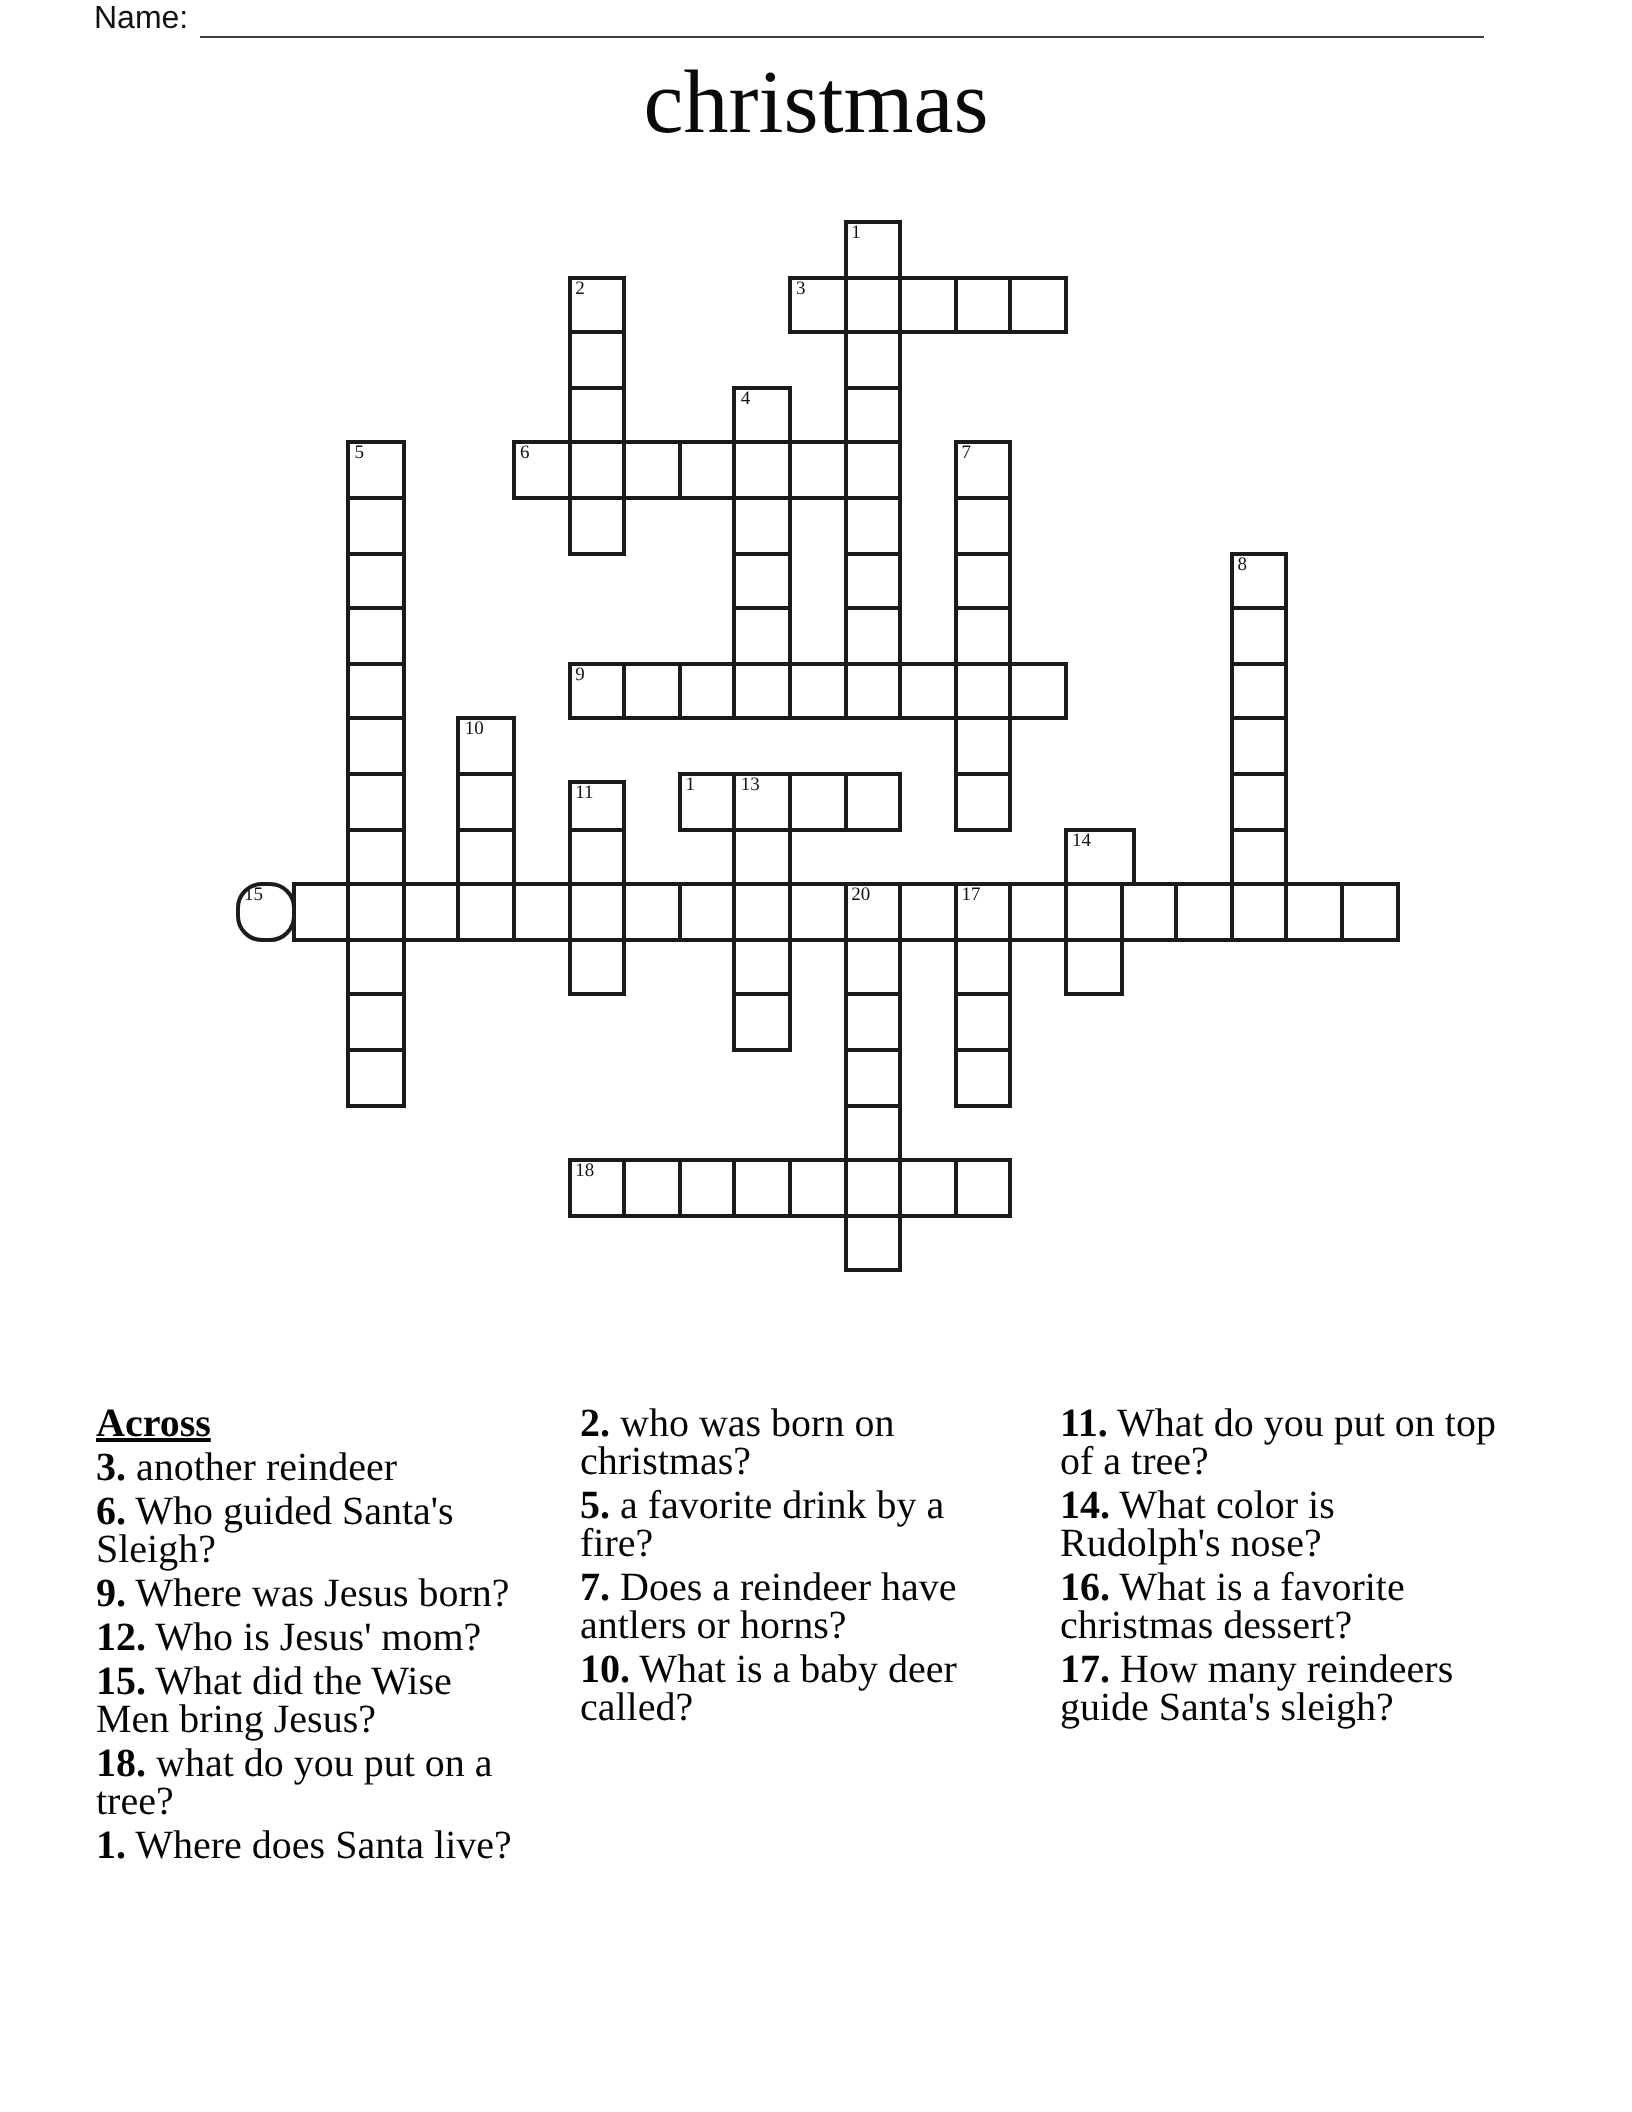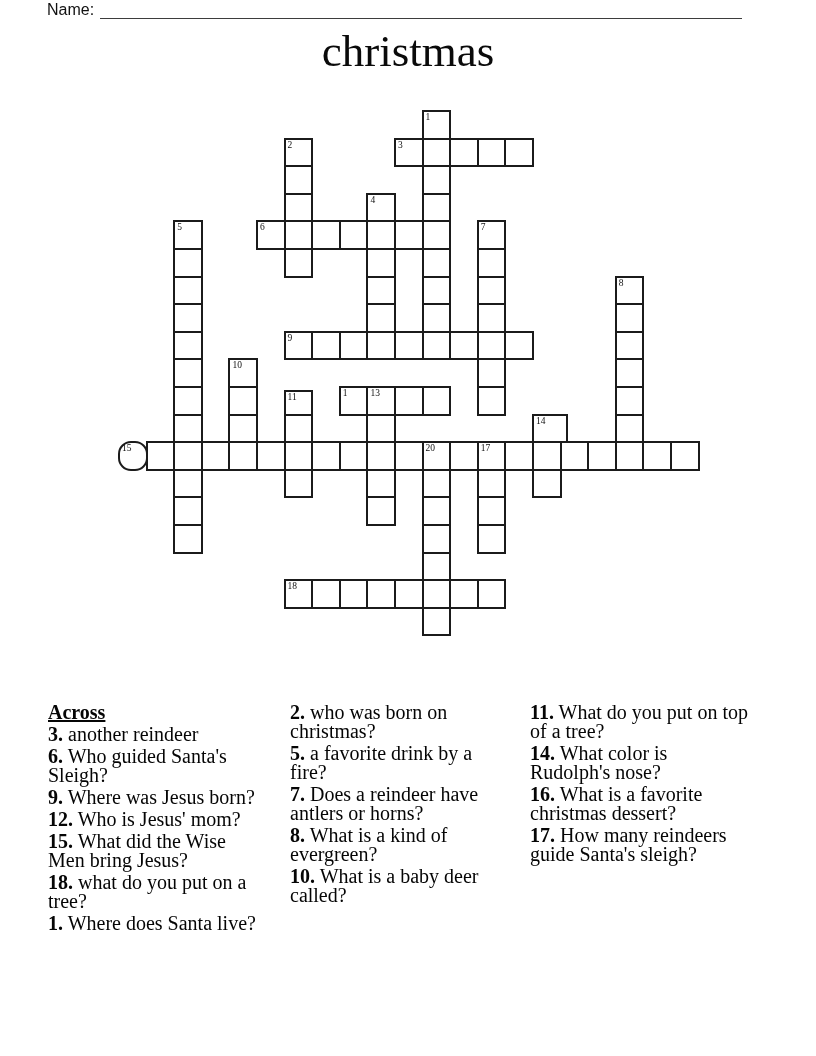--- a/index.html
+++ b/index.html
@@ -204,21 +204,20 @@
         <div class="clue"><span class="clue-num">9.</span> Where was Jesus born?</div>
         <div class="clue"><span class="clue-num">12.</span> Who is Jesus' mom?</div>
         <div class="clue"><span class="clue-num">15.</span> What did the Wise Men bring Jesus?</div>
         <div class="clue"><span class="clue-num">18.</span> what do you put on a tree?</div>
         <div class="clue"><span class="clue-num">1.</span> Where does Santa live?</div>
       </div>
       <div class="clue-col" style="left: 290px; width: 216px;">
         <div class="clue"><span class="clue-num">2.</span> who was born on christmas?</div>
         <div class="clue"><span class="clue-num">5.</span> a favorite drink by a fire?</div>
         <div class="clue"><span class="clue-num">7.</span> Does a reindeer have antlers or horns?</div>
-        <div class="clue"><span class="clue-num">8.</span> What is a kind of evergreen?</div>
         <div class="clue"><span class="clue-num">10.</span> What is a baby deer called?</div>
       </div>
       <div class="clue-col" style="left: 530px; width: 222px;">
         <div class="clue"><span class="clue-num">11.</span> What do you put on top of a tree?</div>
         <div class="clue"><span class="clue-num">14.</span> What color is Rudolph's nose?</div>
         <div class="clue"><span class="clue-num">16.</span> What is a favorite christmas dessert?</div>
         <div class="clue"><span class="clue-num">17.</span> How many reindeers guide Santa's sleigh?</div>
       </div>
     </div>
 </div>

